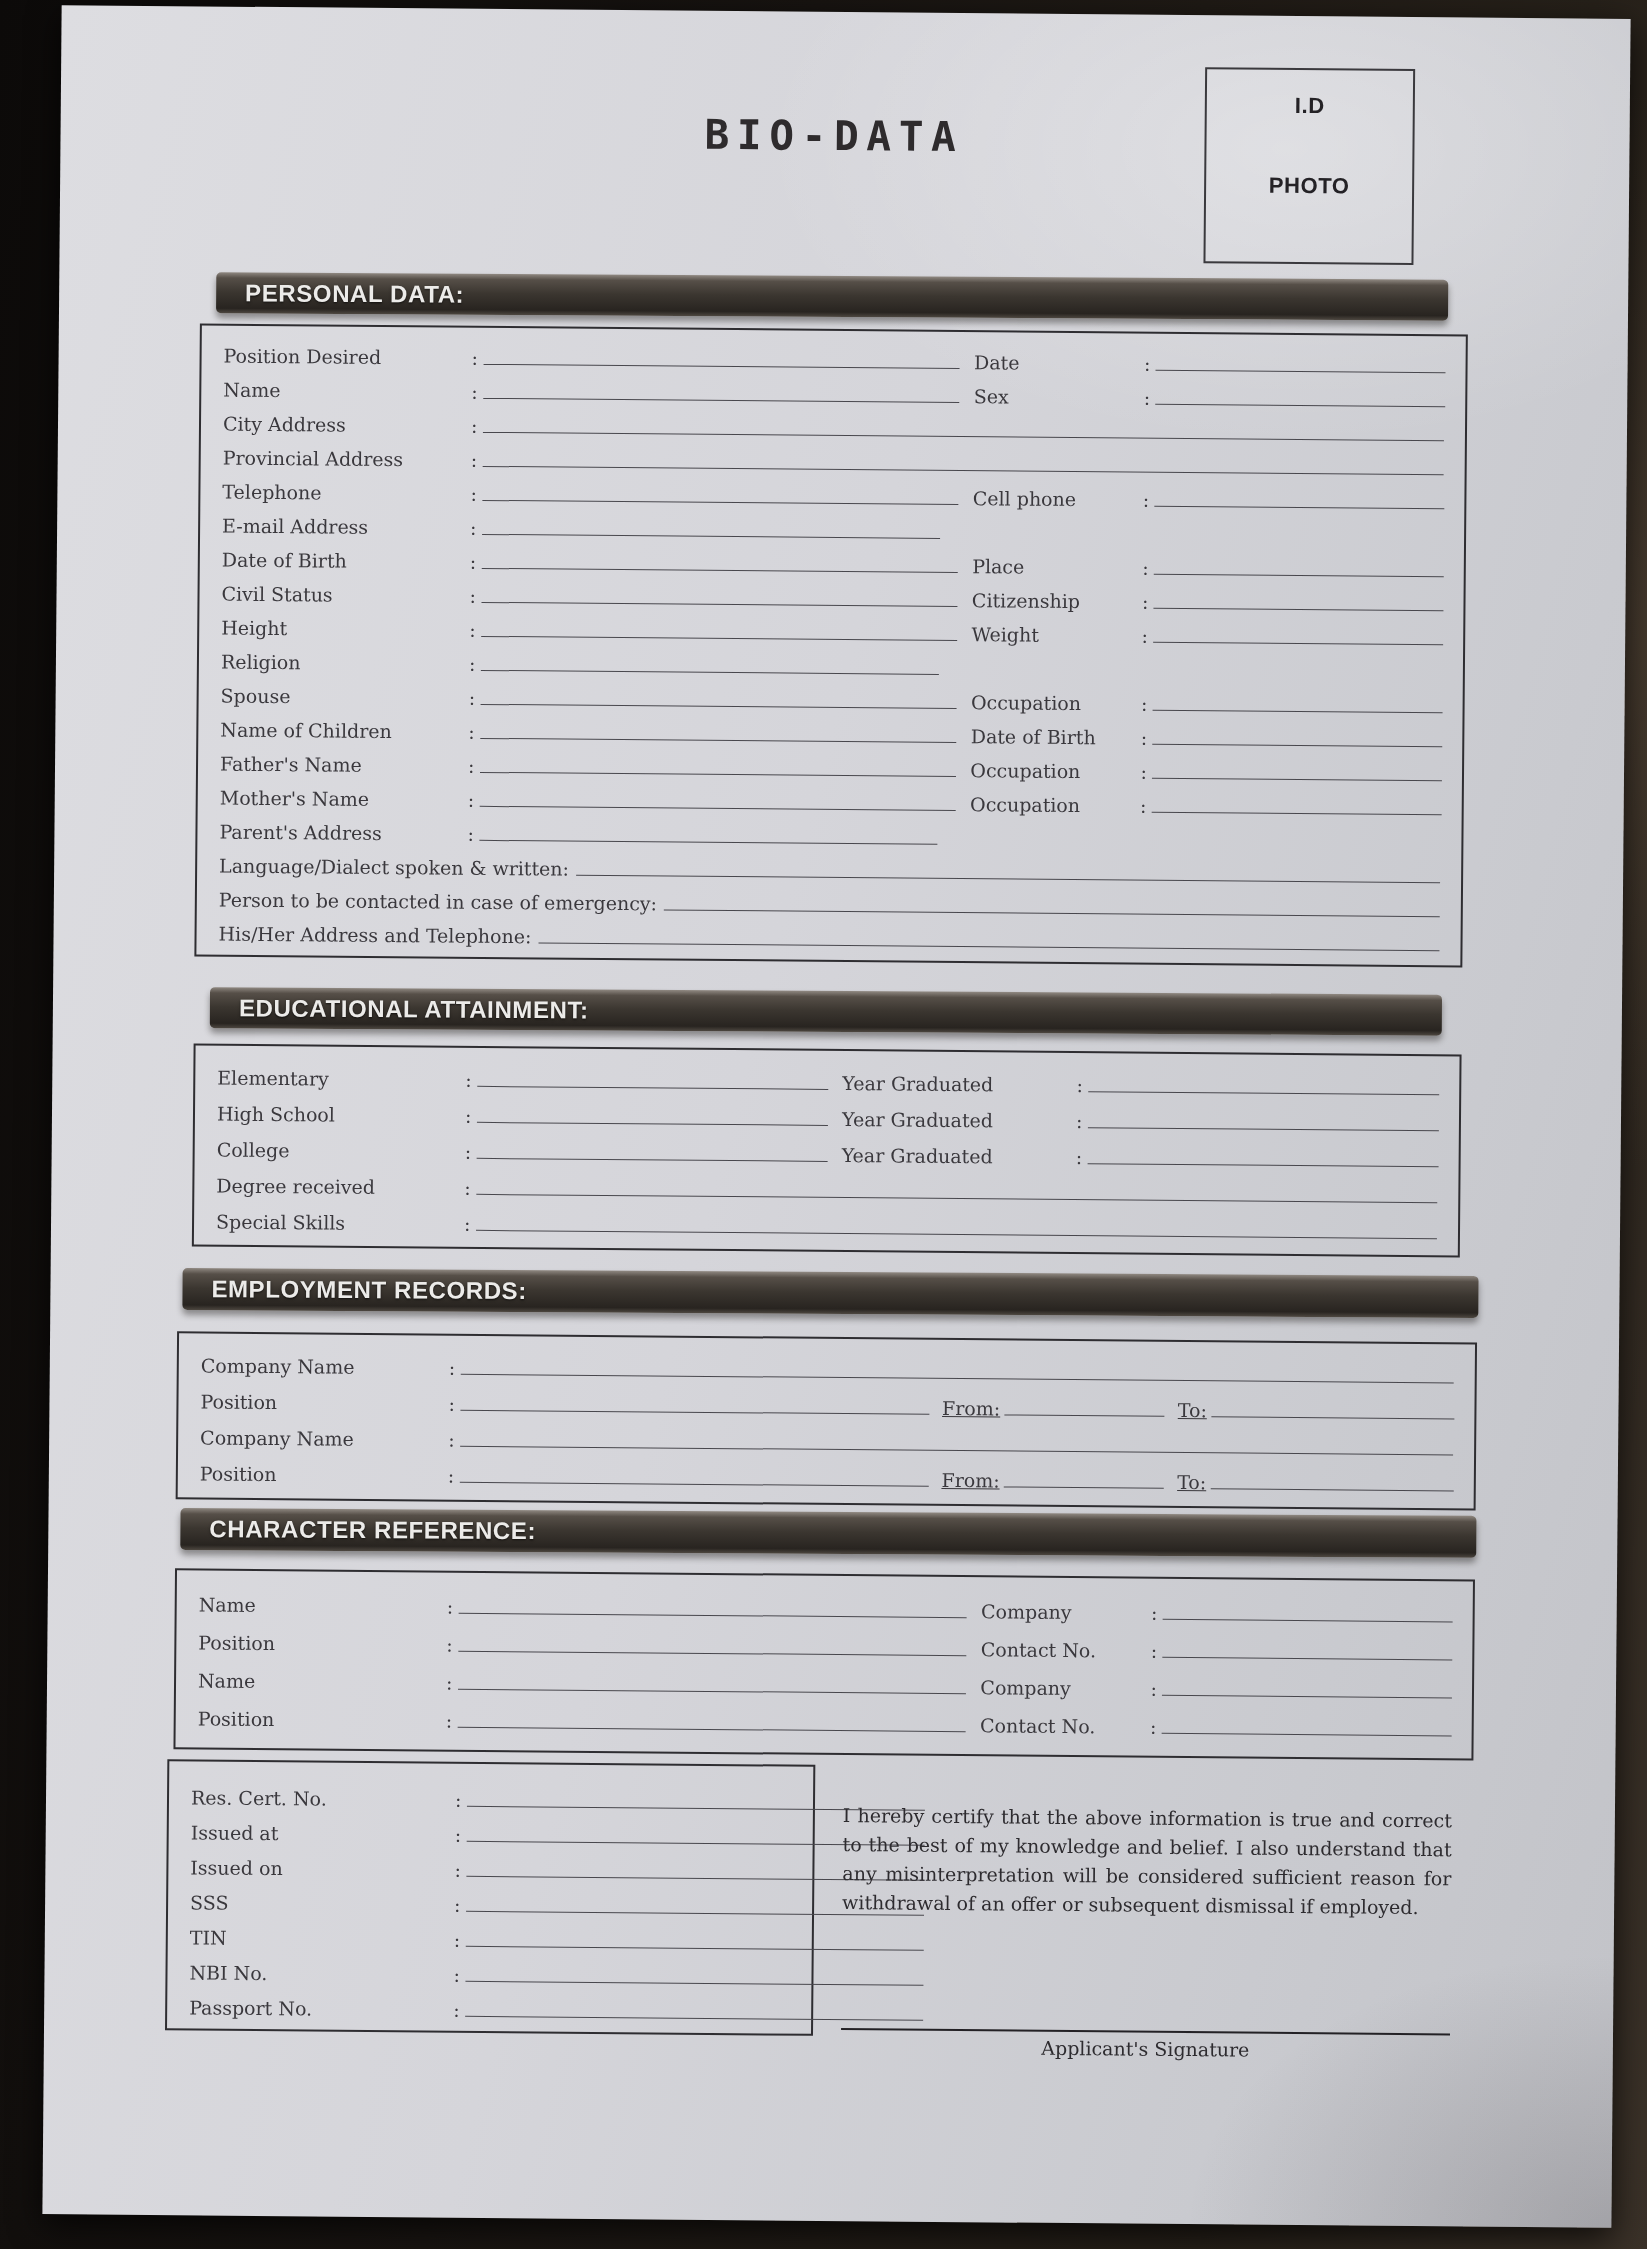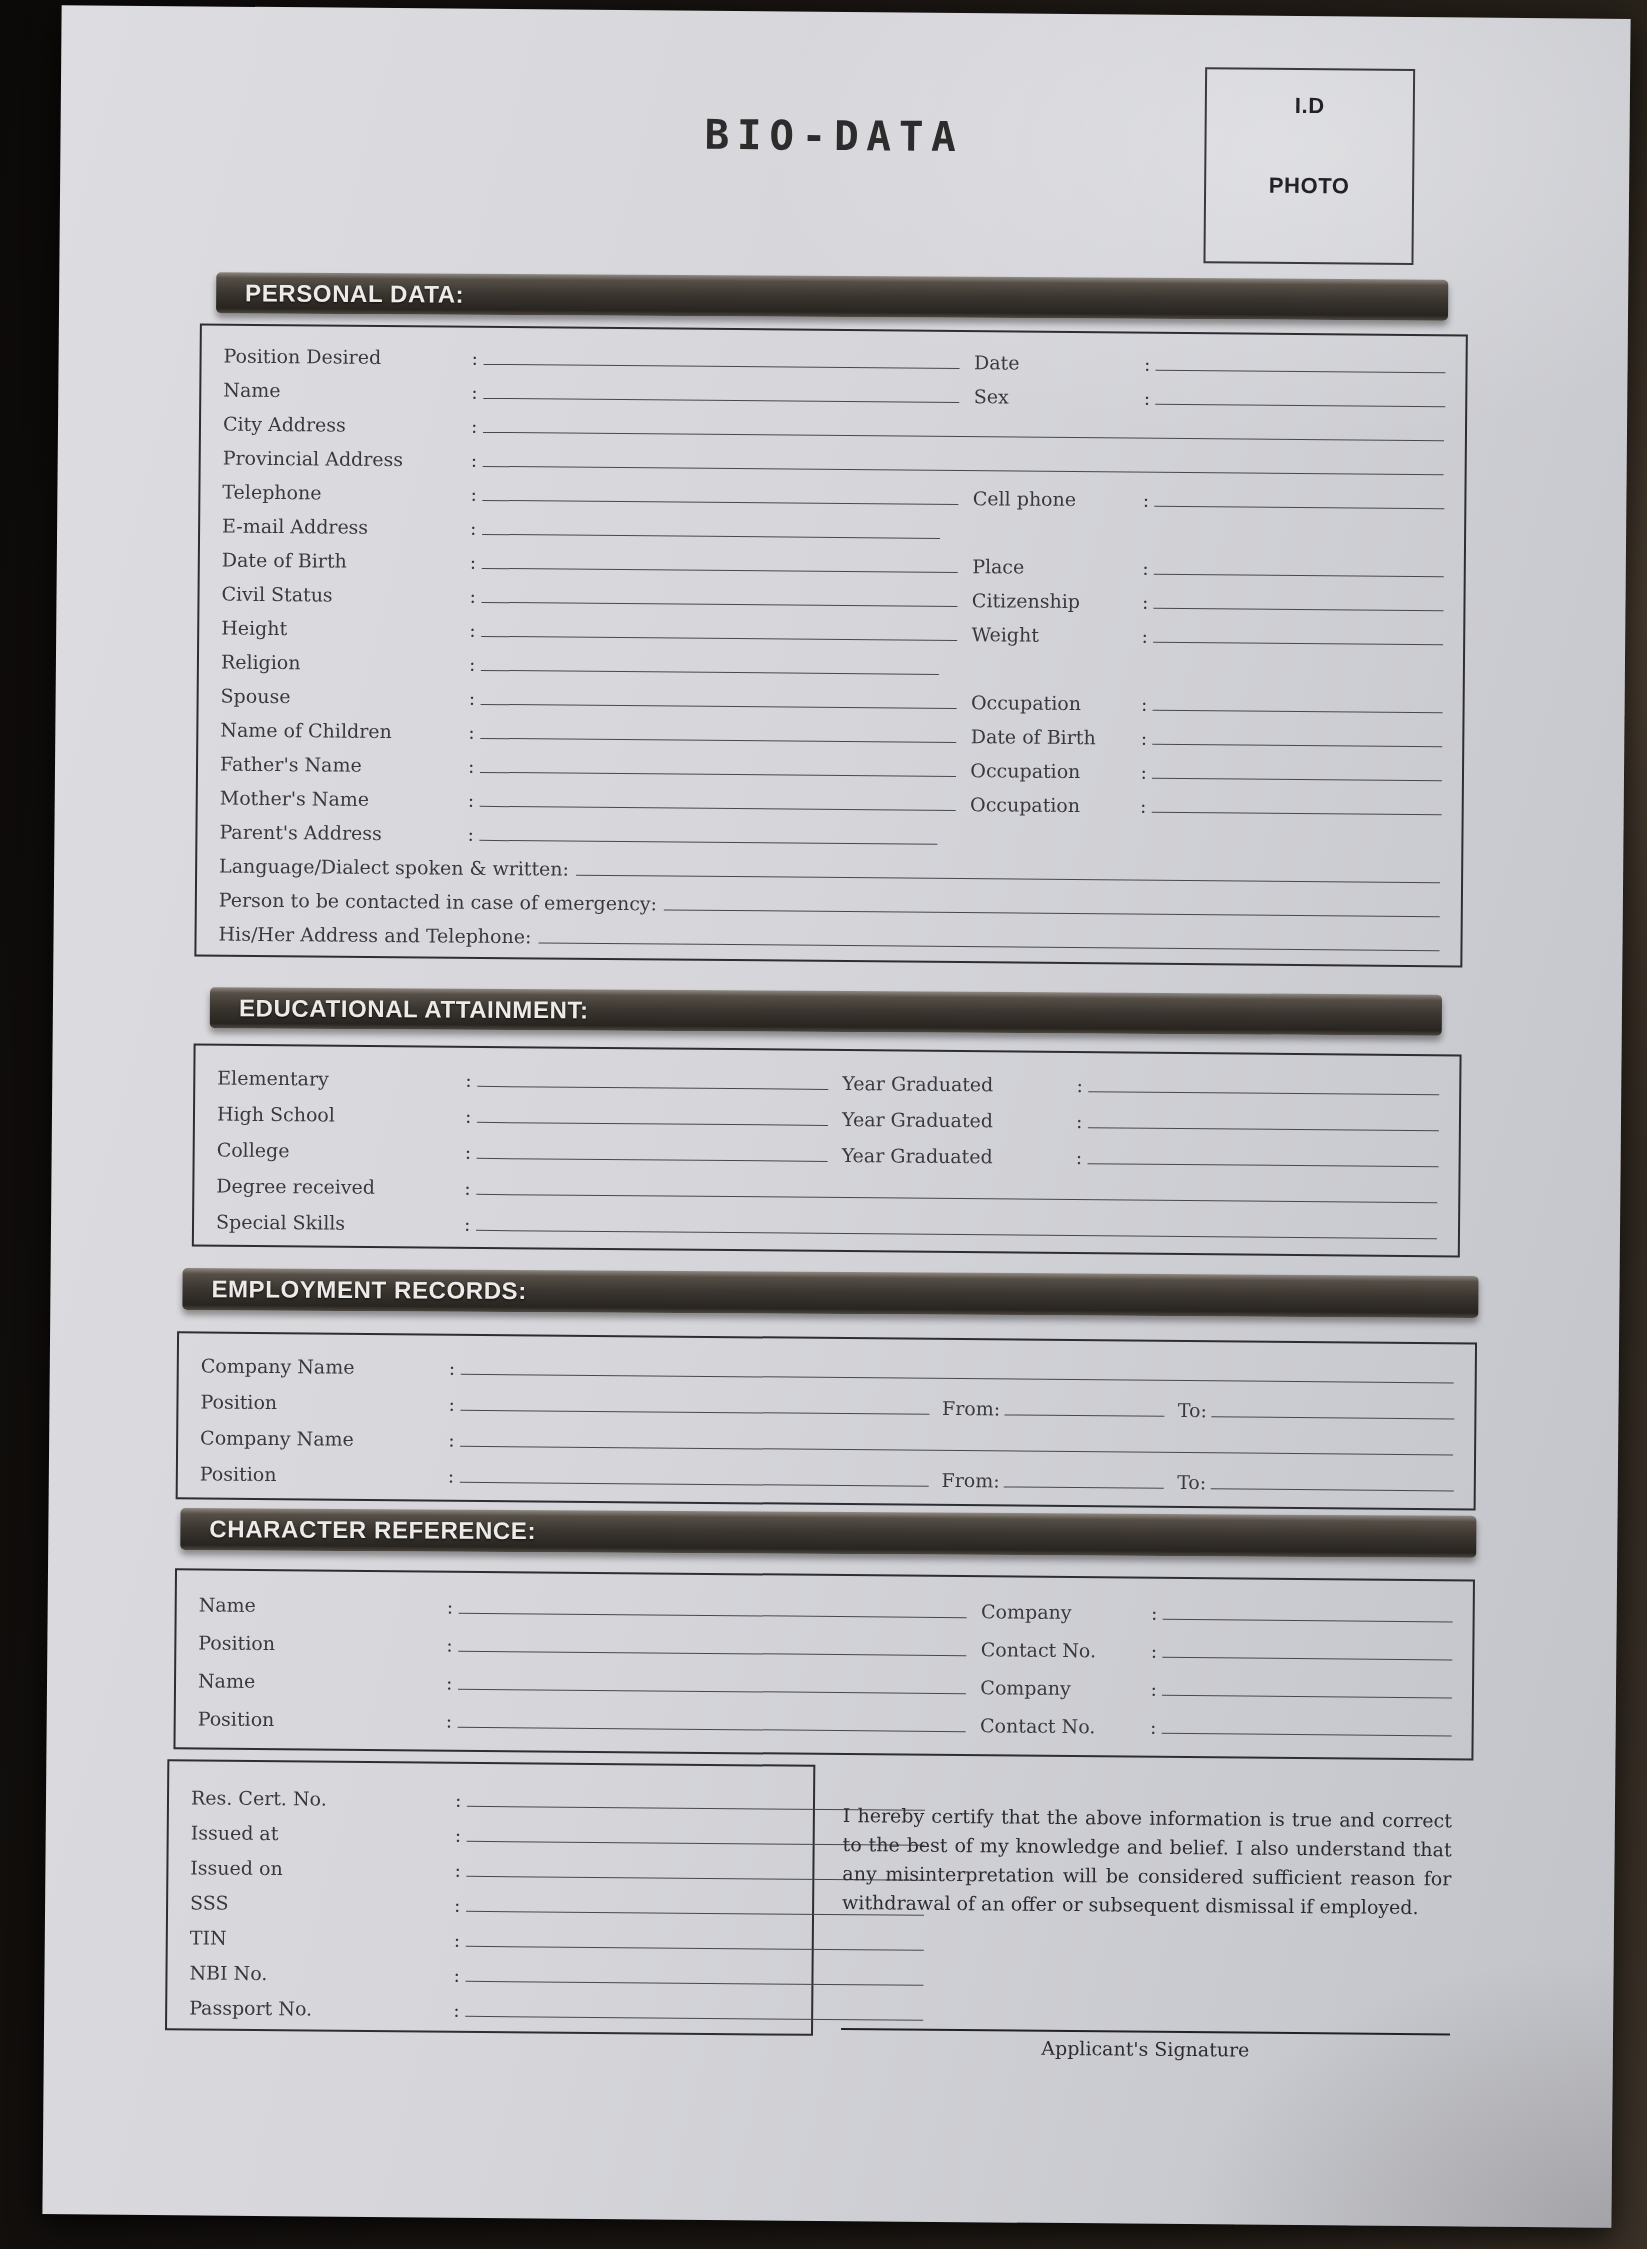--- a/index.html
+++ b/index.html
@@ -53,21 +53,21 @@
   .line.l{flex:1 1 auto;margin-right:14.3px;}
   .rlbl{flex:0 0 165px;padding-bottom:1.1px;white-space:nowrap;}
   .line.r{flex:0 0 290px;margin-right:1.1px;}
   .t-full .line.l{margin-right:2.2px;}
   .t-short .line.l{flex:0 0 458px;margin-right:0;}
   .t-inline .lbl{flex:0 0 auto;padding-right:6.6px;}
   .t-inline .line.l{margin-right:2.2px;}
   .t-split2 .rlbl{flex:0 0 229px;}
   .t-split2 .line.r{flex:1 1 auto;margin-right:1.1px;}
   .t-fromto .line.l{flex:0 0 469px;margin-right:0;}
-  .fl{flex:0 0 auto;padding:0 4.4px 1.1px 13.2px;white-space:nowrap;}
+  .fl{flex:0 0 auto;padding:0 4.4px 1.1px 13.2px;white-space:nowrap;text-decoration:underline;}
   .line.f{flex:0 0 160px;}
   .line.t2{flex:1 1 auto;margin-right:1.1px;}
   .sec-personal .row{height:34px;}
   .sec-edu .row{height:36px;}
   .sec-emp .row{height:36px;}
   .sec-ref .row{height:38px;}
   .sec-ids .row{height:35px;}
   .sec-ids .lbl{flex:0 0 259px;}
   .cert{
     position:absolute;left:797px;top:1789px;width:609px;

